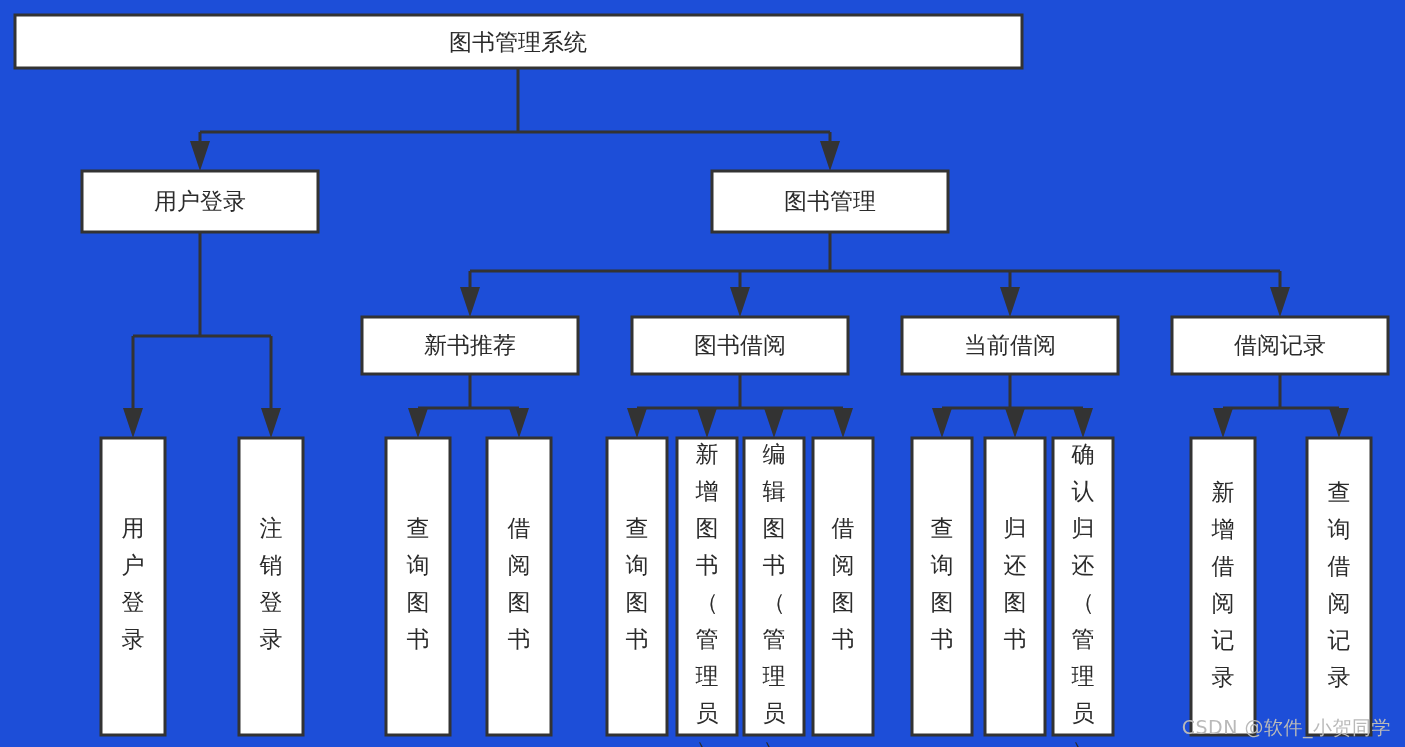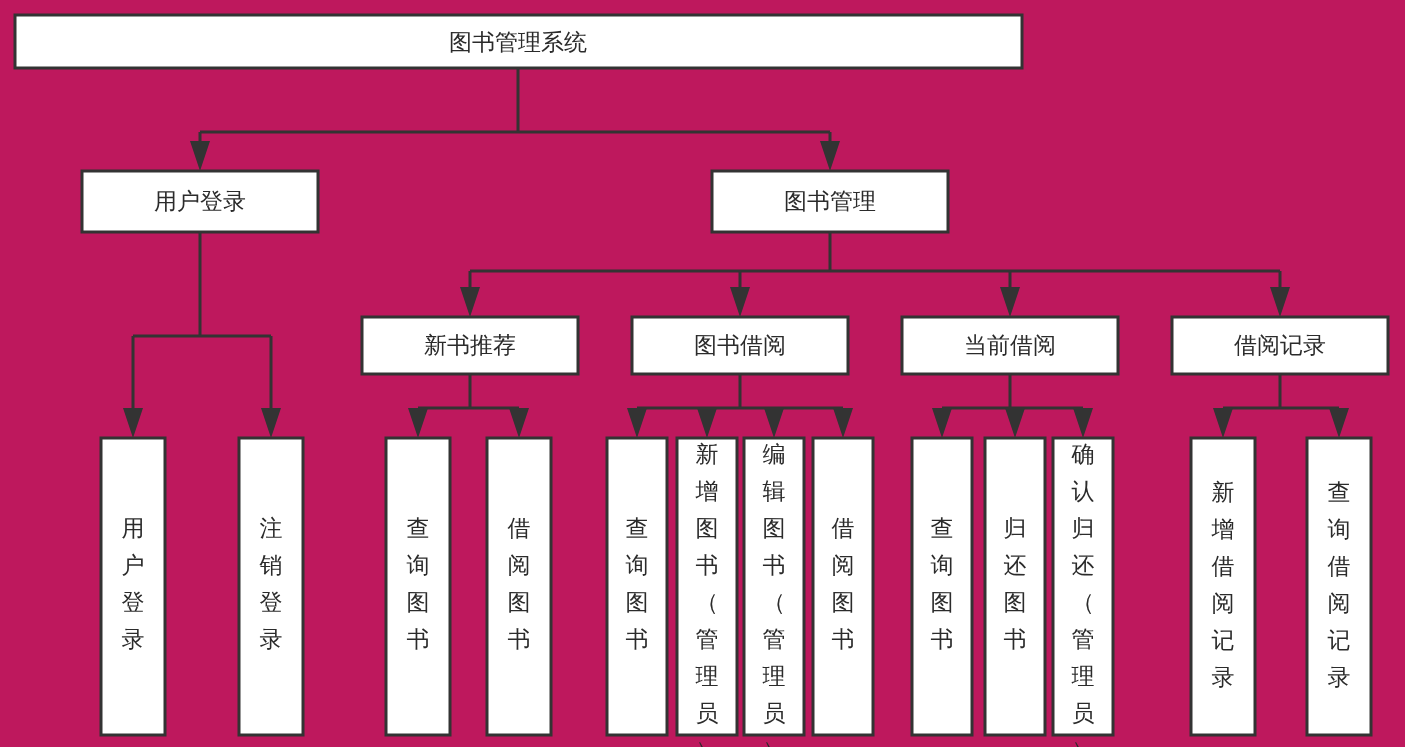--- a/index.html
+++ b/index.html
@@ -10,21 +10,21 @@
   body {
     width: 1405px;
     height: 747px;
     font-family: "DejaVu Sans", "Liberation Sans", sans-serif;
     overflow: hidden;
   }
   #diagram-root {
     position: relative;
     width: 1405px;
     height: 747px;
-    background: #be185d;
+    background: #1d4ed8;
   }
   svg#tree-svg {
     position: absolute;
     left: 0;
     top: 0;
     width: 1405px;
     height: 747px;
     display: block;
   }
   .node-box {
@@ -236,14 +236,15 @@
         <path d="M 1280 374 L 1280 408" class="edge-line"></path>
         <path d="M 1223 408 L 1339 408" class="edge-line"></path>
         <path d="M 1223 408 L 1223 408" class="edge-line"></path>
         <polygon points="1223,438 1213,408 1233,408" class="arrow-head"></polygon>
         <path d="M 1339 408 L 1339 408" class="edge-line"></path>
         <polygon points="1339,438 1329,408 1349,408" class="arrow-head"></polygon>
       </g>
 
   </svg>
 
+  <div class="watermark-text">CSDN @软件_小贺同学</div>
 
 </div>
 
 </body></html>

